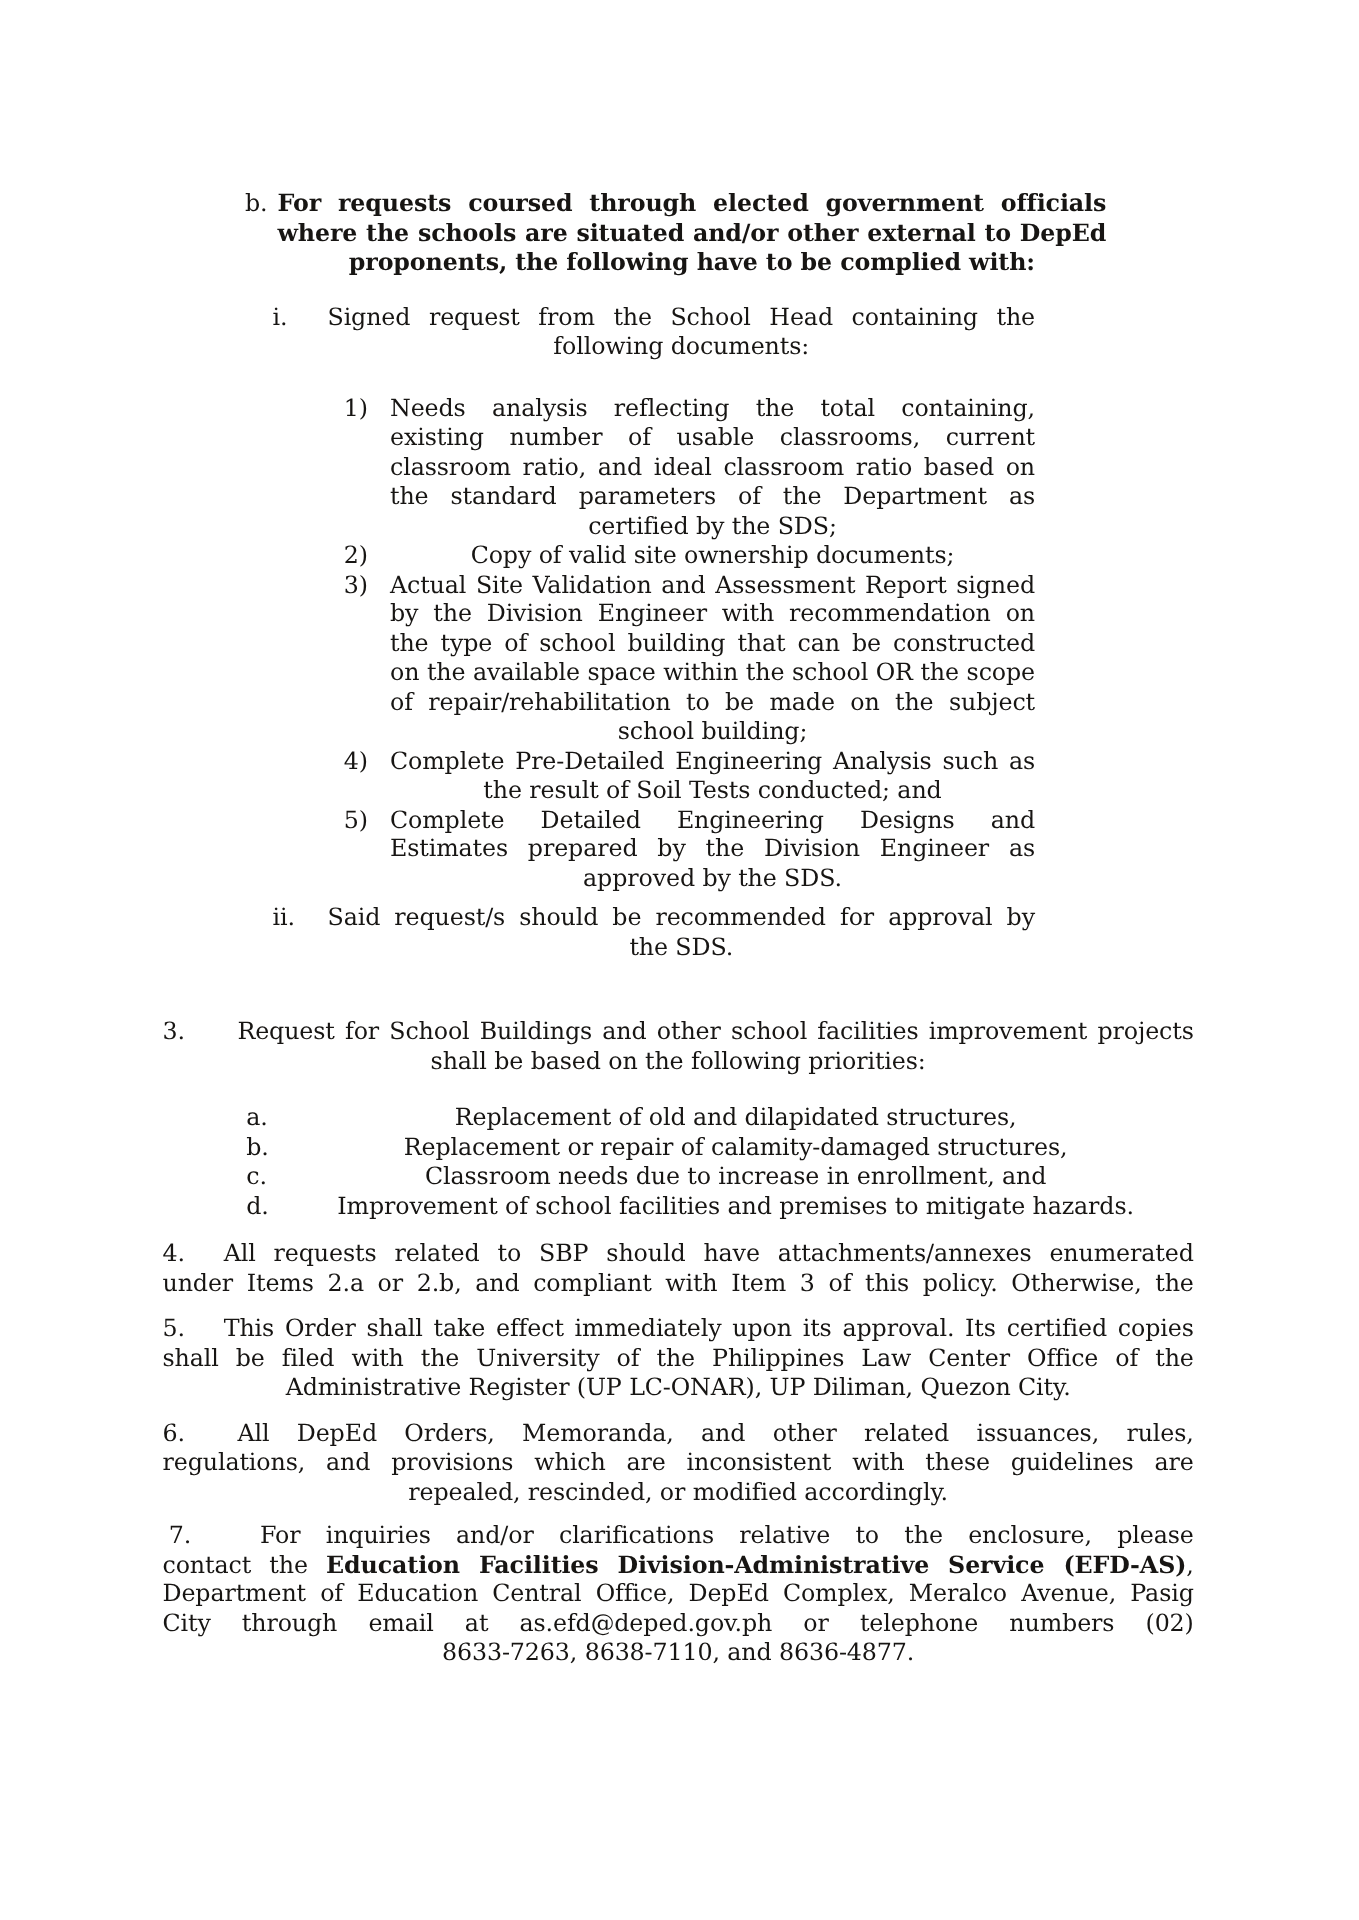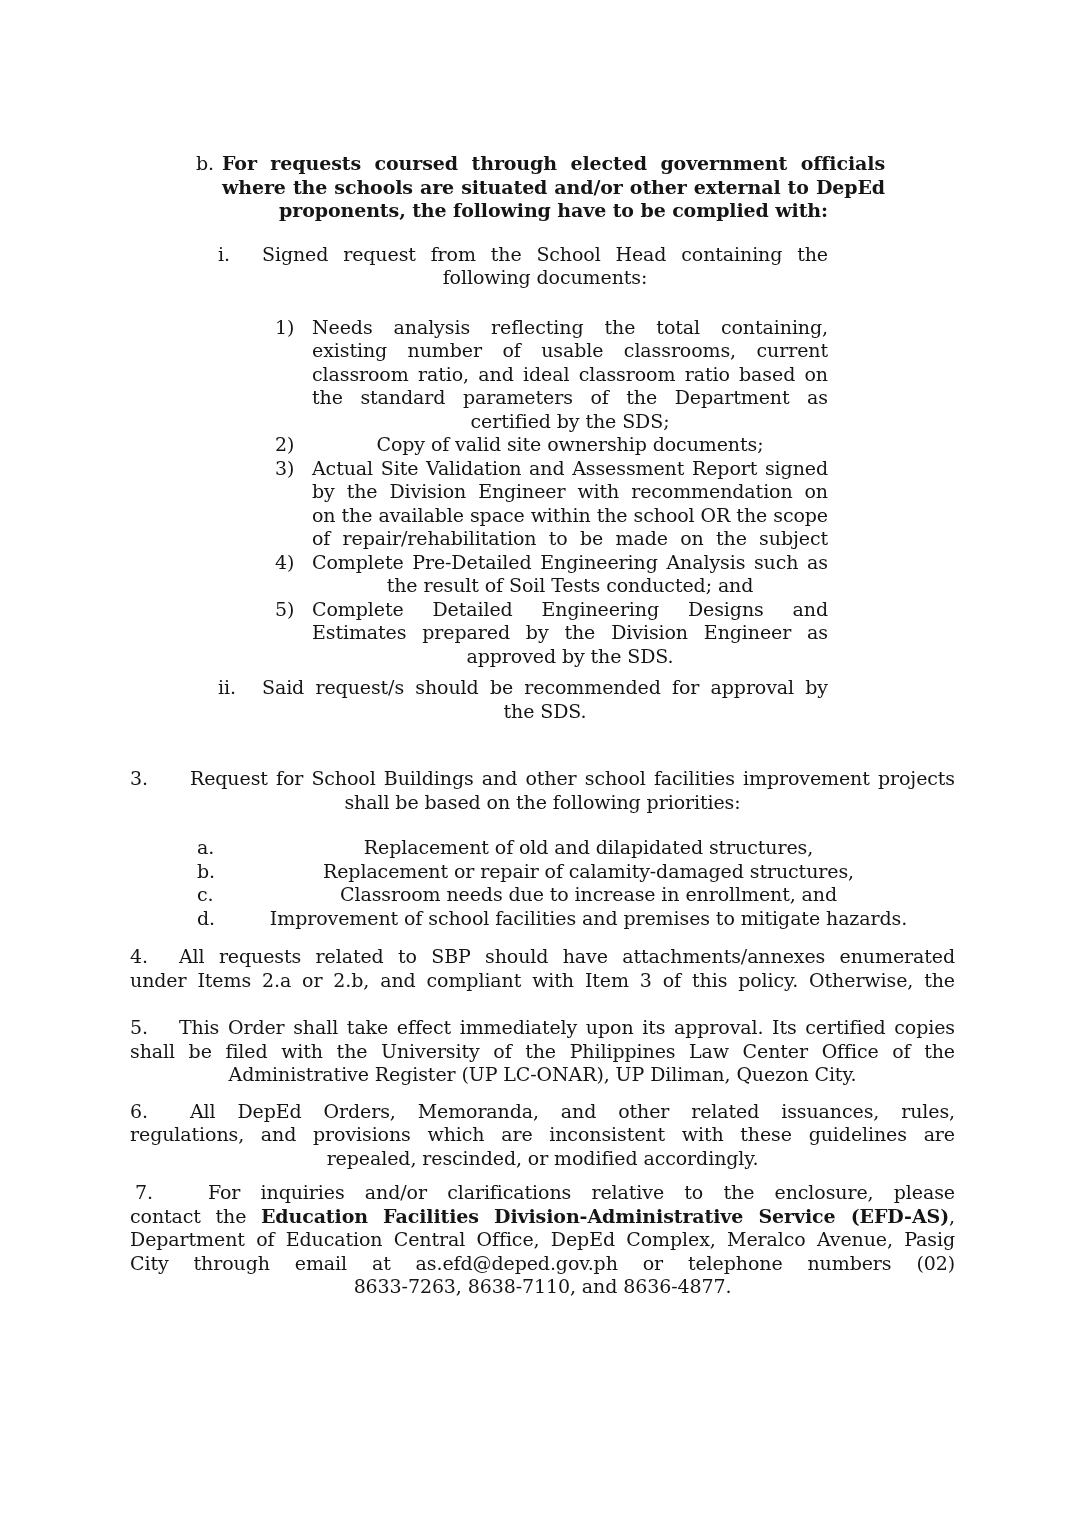--- a/index.html
+++ b/index.html
@@ -40,21 +40,21 @@
 
   
   .sublist { margin-top: 26px; }
   .subitem { position: relative; padding-left: 182px; width: 698px; box-sizing: border-box; }
   .subitem .hang { position: absolute; left: 145px; top: 0; }
 
   
   .para { width: 825px; }
   .para.p3 { margin-top: 44px; }
   .para.p4 { margin-top: 15px; }
-  .para.p5 { margin-top: 24px; }
+  .para.p5 { margin-top: 13px; }
   .para.p6 { margin-top: 13px; }
   .para.p7 { margin-top: 11px; }
   .ptab { display: inline-block; height: 1px; }
   .t31 { width: 31px; }
   .t42 { width: 42px; }
   .t55 { width: 55px; }
   .ind7 { margin-left: 5px; }
   .bold { font-weight: bold; }
 
   
@@ -91,22 +91,24 @@
         <div class="line last">certified by the SDS;</div>
       </div>
       <div class="subitem">
         <span class="hang">2)</span>
         <div class="line last">Copy of valid site ownership documents;</div>
       </div>
       <div class="subitem">
         <span class="hang">3)</span>
         <div class="line">Actual Site Validation and Assessment Report signed</div>
         <div class="line">by the Division Engineer with recommendation on</div>
+        <div class="line">the type of school building that can be constructed</div>
         <div class="line">on the available space within the school OR the scope</div>
         <div class="line">of repair/rehabilitation to be made on the subject</div>
+        <div class="line last">school building;</div>
       </div>
       <div class="subitem">
         <span class="hang">4)</span>
         <div class="line">Complete Pre-Detailed Engineering Analysis such as</div>
         <div class="line last">the result of Soil Tests conducted; and</div>
       </div>
       <div class="subitem">
         <span class="hang">5)</span>
         <div class="line">Complete Detailed Engineering Designs and</div>
         <div class="line">Estimates prepared by the Division Engineer as</div>

